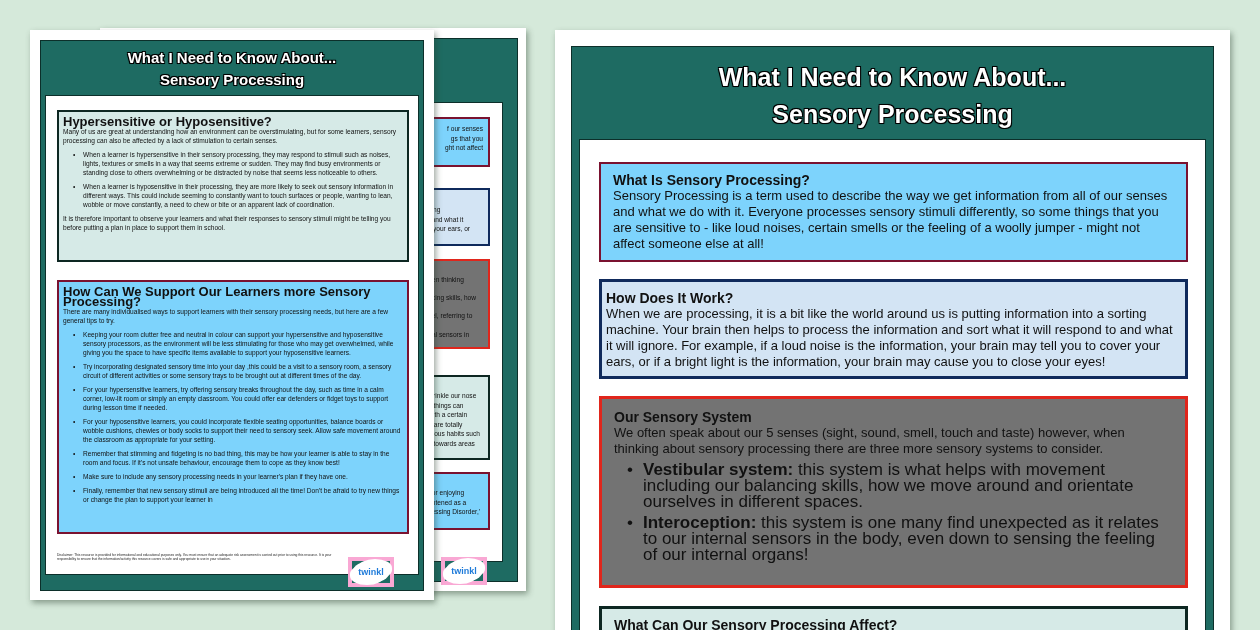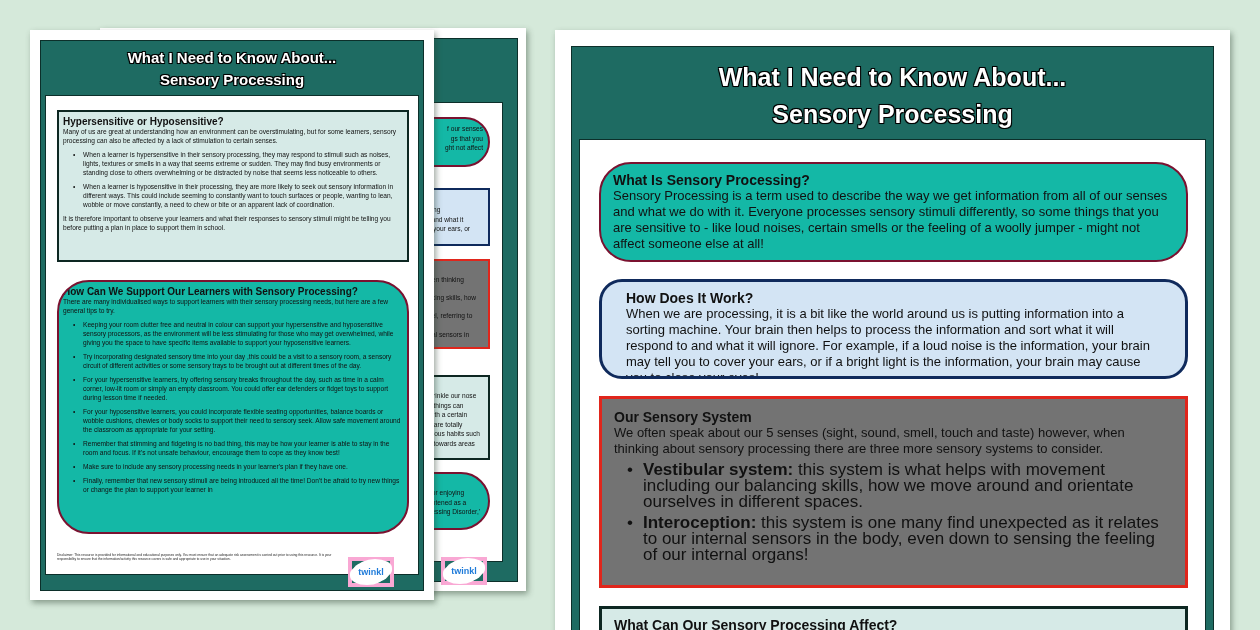--- a/index.html
+++ b/index.html
@@ -34,35 +34,35 @@
     color: #ffffff;
     font-weight: bold;
     text-shadow: 0 0 2px #000, 1px 1px 0 #000, -1px -1px 0 #000, 1px -1px 0 #000, -1px 1px 0 #000;
   }
 
   .box {
     position: absolute;
     border: 2px solid #7a1230;
     overflow: hidden;
   }
-  .box.pink   { background: #14b8a6; border-color: #7a1230; border-radius: 32px; }
+  .box.pink   { background: #7dd3fc; border-color: #7a1230; }
   .box.blue   { background: #d3e4f4; border-color: #0f2a5c; }
   .box.orange { background: #737373; border-color: #e0261c; }
   .box.teal   { background: #d6eae7; border-color: #0d2722; }
 
   .box h3 { font-weight: bold; }
   .box ul { list-style: none; }
   .box li { position: relative; }
   .box li::before {
     content: "\2022";
     position: absolute;
   }
 
   
-  .sm .box h3 { font-size: 10px; line-height: 10px; }
+  .sm .box h3 { font-size: 13px; line-height: 10px; }
   .sm .box p  { font-size: 6.6px; line-height: 9px; }
   .sm .box li { font-size: 6.6px; line-height: 9px; padding-left: 20px; margin-top: 5px; }
   .sm .box li::before { left: 10px; }
 
   
   .lg .box h3 { font-size: 14px; line-height: 16px; }
   .lg .box p  { font-size: 13px; line-height: 16px; }
   .lg .box li { font-size: 17px; line-height: 16px; padding-left: 29px; margin-top: 5px; }
   .lg .box li::before { left: 13px; }
   .lg .box li b { font-weight: bold; }
@@ -165,21 +165,21 @@
         <h3>Hypersensitive or Hyposensitive?</h3>
         <p>Many of us are great at understanding how an environment can be overstimulating, but for some learners, sensory processing can also be affected by a lack of stimulation to certain senses.</p>
         <ul>
           <li>When a learner is hypersensitive in their sensory processing, they may respond to stimuli such as noises, lights, textures or smells in a way that seems extreme or sudden. They may find busy environments or standing close to others overwhelming or be distracted by noise that seems less noticeable to others.</li>
           <li>When a learner is hyposensitive in their processing, they are more likely to seek out sensory information in different ways. This could include seeming to constantly want to touch surfaces or people, wanting to lean, wobble or move constantly, a need to chew or bite or an apparent lack of coordination.</li>
         </ul>
         <p style="margin-top:5px;">It is therefore important to observe your learners and what their responses to sensory stimuli might be telling you before putting a plan in place to support them in school.</p>
       </div>
 
       <div class="box pink" style="left:11px; top:184px; width:352px; height:254px; padding:5px 4px;">
-        <h3>How Can We Support Our Learners with Sensory Processing?</h3>
+        <h3>How Can We Support Our Learners more Sensory Processing?</h3>
         <p>There are many individualised ways to support learners with their sensory processing needs, but here are a few general tips to try.</p>
         <ul>
           <li>Keeping your room clutter free and neutral in colour can support your hypersensitive and hyposensitive sensory processors, as the environment will be less stimulating for those who may get overwhelmed, while giving you the space to have specific items available to support your hyposensitive learners.</li>
           <li>Try incorporating designated sensory time into your day ,this could be a visit to a sensory room, a sensory circuit of different activities or some sensory trays to be brought out at different times of the day.</li>
           <li>For your hypersensitive learners, try offering sensory breaks throughout the day, such as time in a calm corner, low-lit room or simply an empty classroom. You could offer ear defenders or fidget toys to support during lesson time if needed.</li>
           <li>For your hyposensitive learners, you could incorporate flexible seating opportunities, balance boards or wobble cushions, chewies or body socks to support their need to sensory seek. Allow safe movement around the classroom as appropriate for your setting.</li>
           <li>Remember that stimming and fidgeting is no bad thing, this may be how your learner is able to stay in the room and focus. If it's not unsafe behaviour, encourage them to cope as they know best!</li>
           <li>Make sure to include any sensory processing needs in your learner's plan if they have one.</li>
           <li>Finally, remember that new sensory stimuli are being introduced all the time! Don't be afraid to try new things or change the plan to support your learner in</li>
         </ul>
@@ -196,21 +196,21 @@
   <div class="frame" style="left:16px; top:16px; width:643px; height:610px;">
     <div class="title" style="top:12px; font-size:25px; line-height:37px;">
       <div>What I Need to Know About...</div>
       <div>Sensory Processing</div>
     </div>
     <div class="inner" style="left:7px; top:92px; width:627px; height:520px;">
       <div class="box pink" style="left:19px; top:22px; width:589px; height:100px; padding:8px 12px;">
         <h3>What Is Sensory Processing?</h3>
         <p>Sensory Processing is a term used to describe the way we get information from all of our senses and what we do with it. Everyone processes sensory stimuli differently, so some things that you are sensitive to - like loud noises, certain smells or the feeling of a woolly jumper - might not affect someone else at all!</p>
       </div>
-      <div class="box blue" style="left:19px; top:139px; width:589px; height:100px; padding:8px 24px; border-width:3px;border-radius:23px;">
+      <div class="box blue" style="left:19px; top:139px; width:589px; height:100px; padding:8px 4px; border-width:3px;">
         <h3>How Does It Work?</h3>
         <p>When we are processing, it is a bit like the world around us is putting information into a sorting machine. Your brain then helps to process the information and sort what it will respond to and what it will ignore. For example, if a loud noise is the information, your brain may tell you to cover your ears, or if a bright light is the information, your brain may cause you to close your eyes!</p>
       </div>
       <div class="box orange" style="left:19px; top:256px; width:589px; height:192px; padding:10px 12px; border-width:3px;">
         <h3>Our Sensory System</h3>
         <p>We often speak about our 5 senses (sight, sound, smell, touch and taste) however, when thinking about sensory processing there are three more sensory systems to consider.</p>
         <ul style="margin-top:2px;">
           <li><b>Vestibular system:</b><span> this system is what helps with movement including our balancing skills, how we move around and orientate ourselves in different spaces.</span></li>
           <li><b>Interoception:</b><span> this system is one many find unexpected as it relates to our internal sensors in the body, even down to sensing the feeling of our internal organs!</span></li>
         </ul>

